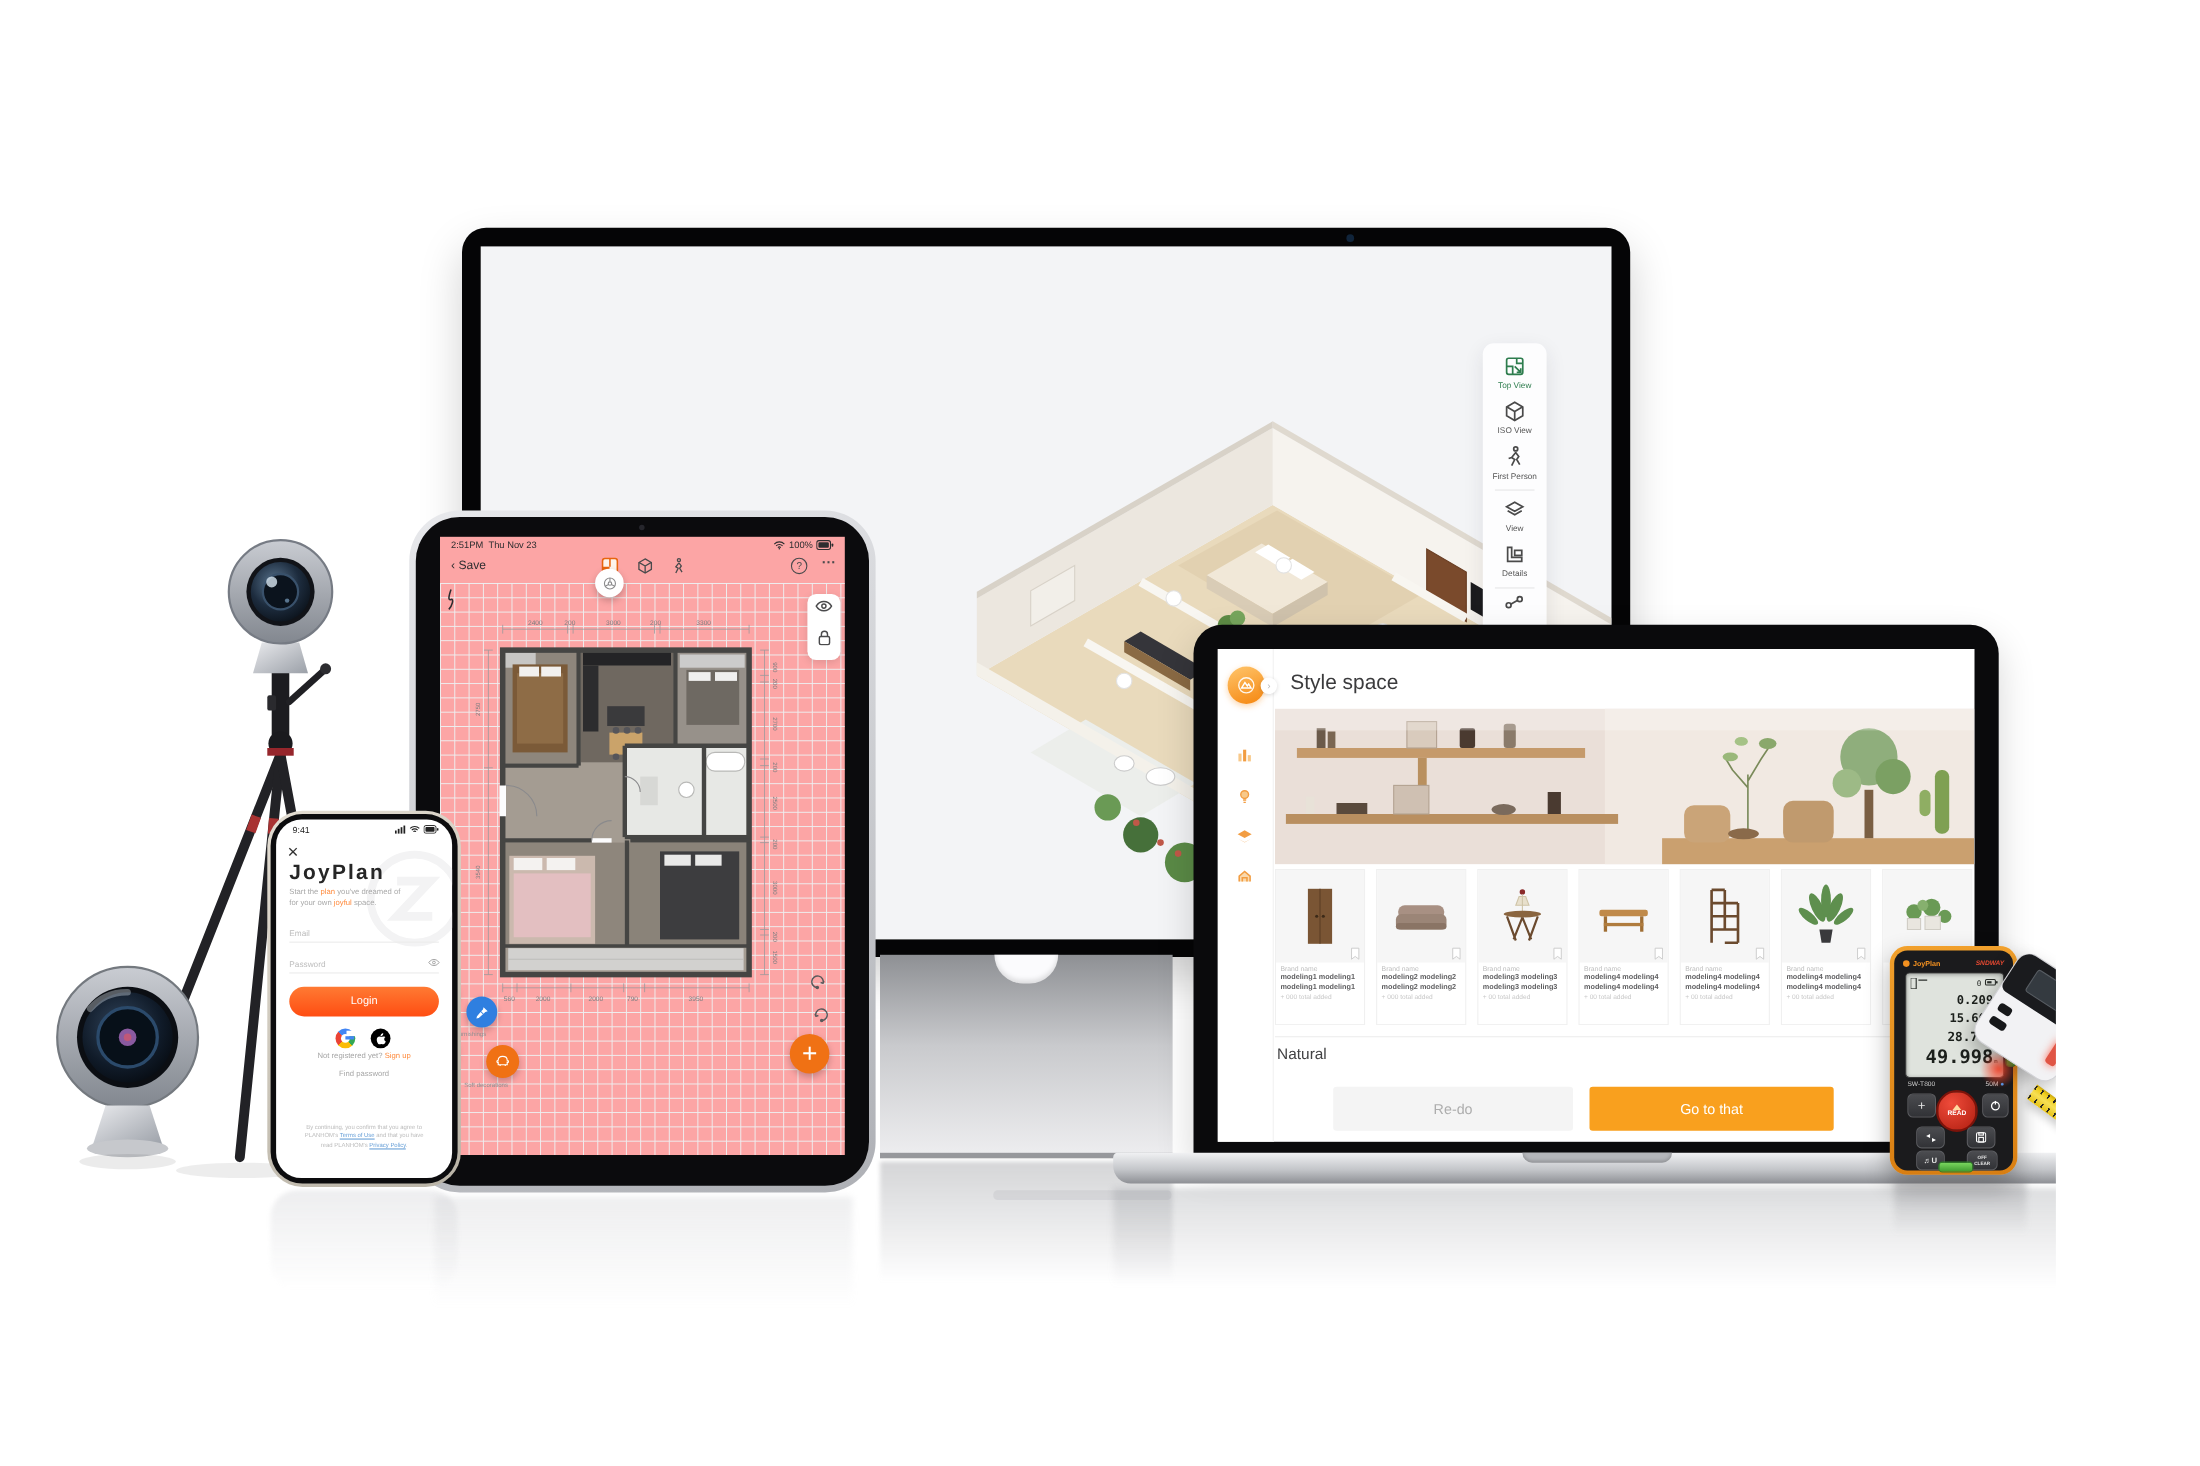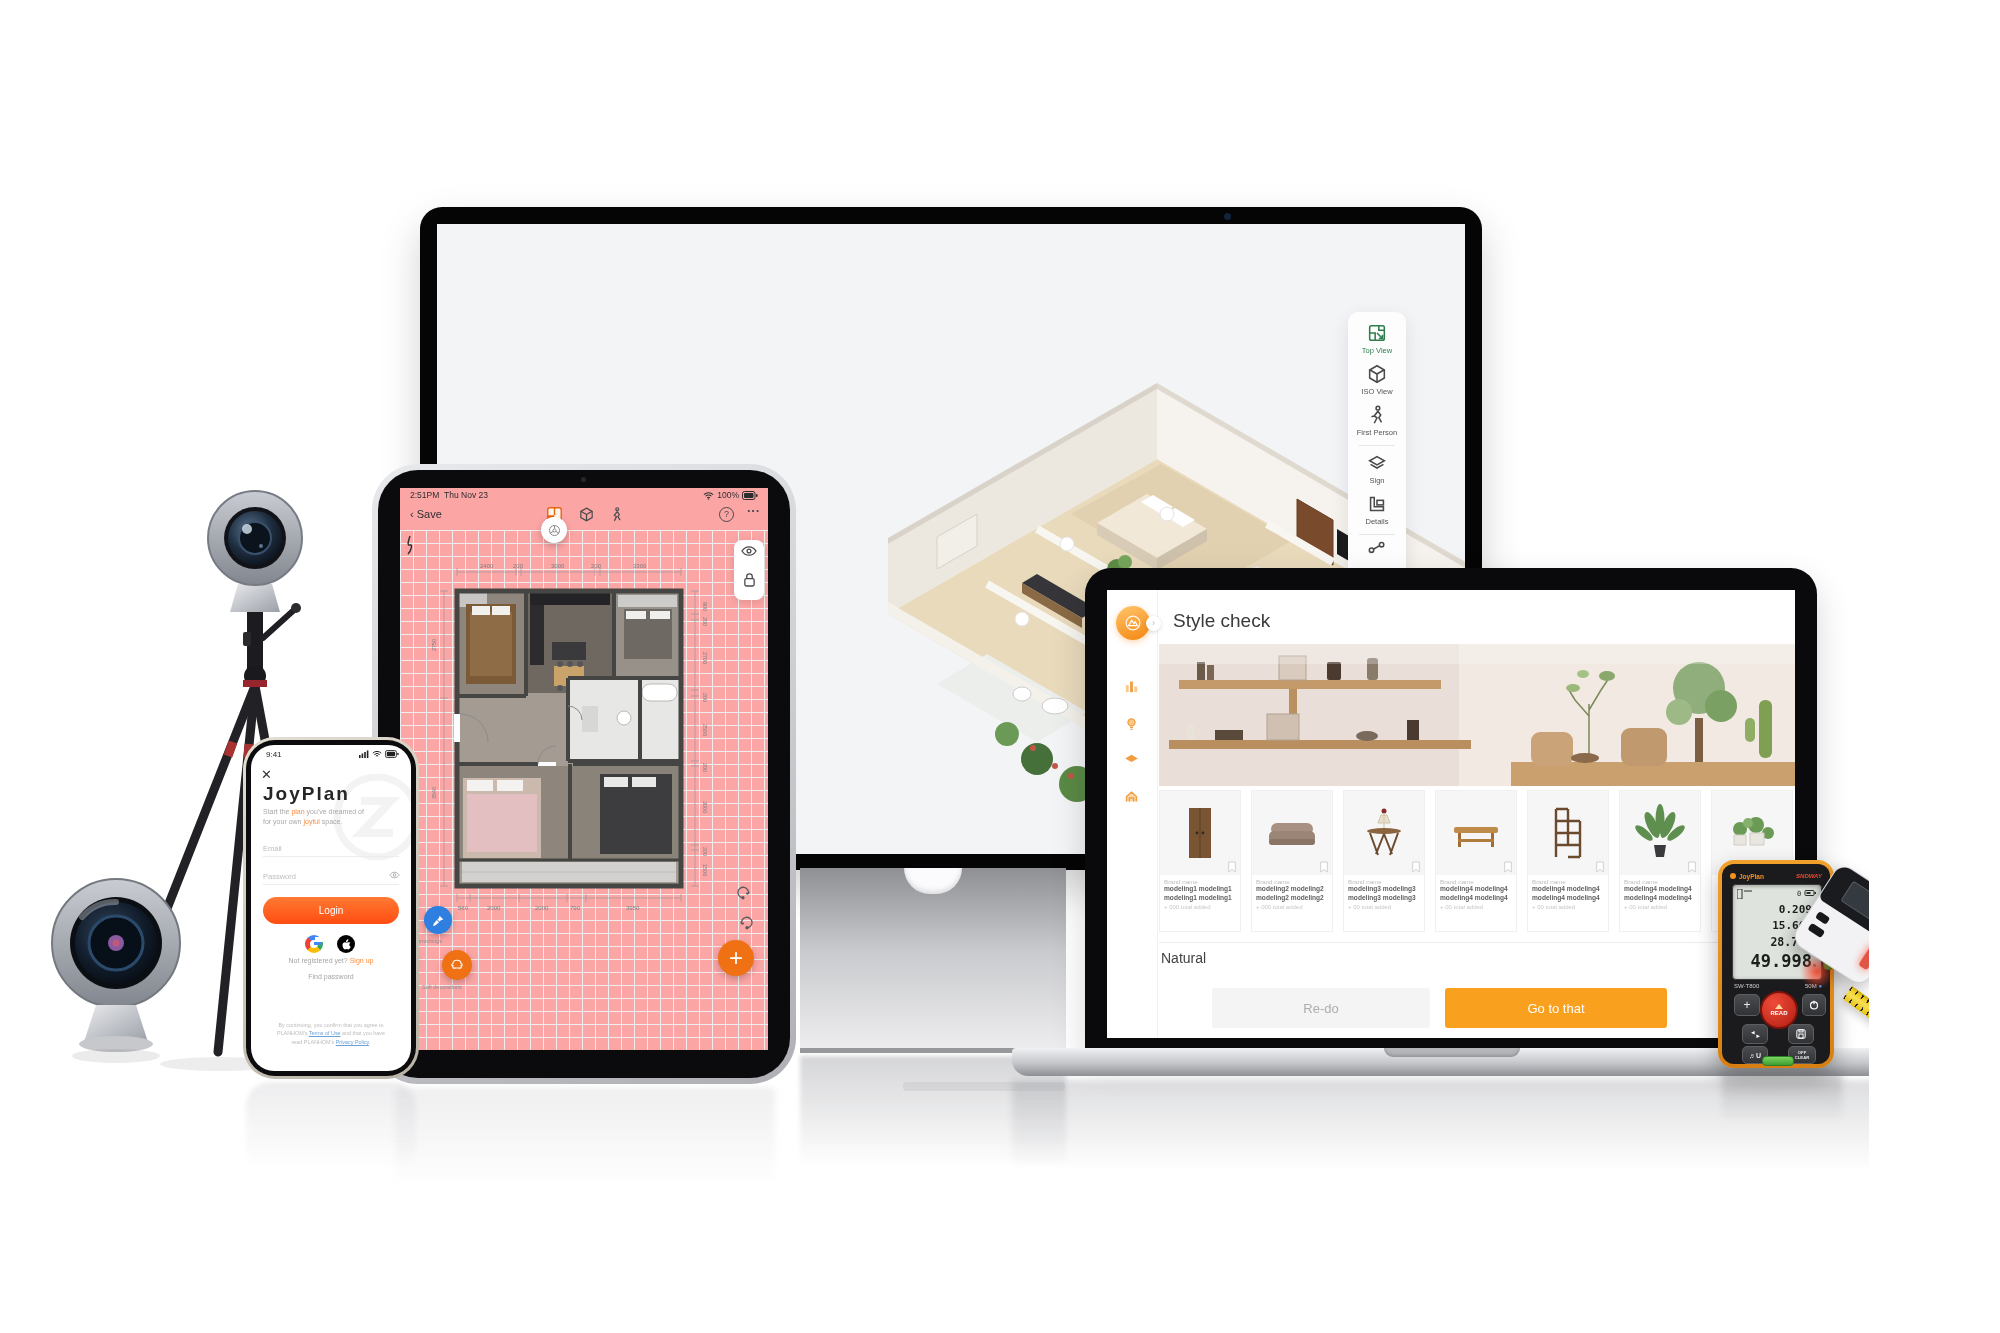--- a/index.html
+++ b/index.html
@@ -194,21 +194,21 @@
             <path d="M13 8l-4 5 3 2-3 6M13 8l3 4-2 3 3 5M9 13l-3 1"></path>
         </svg>
         <span class="vp-lab">First Person</span>
       </div>
       <div class="vp-div"></div>
       <div class="vp-item">
         <svg width="22" height="22" viewBox="0 0 24 24" fill="none" stroke="#4a4a4a" stroke-width="1.7">
           <path d="M12 5l8 4.5-8 4.5-8-4.5z"></path>
             <path d="M5 13.5l7 4 7-4"></path>
         </svg>
-        <span class="vp-lab">Sign</span>
+        <span class="vp-lab">View</span>
       </div>
       <div class="vp-item">
         <svg width="22" height="22" viewBox="0 0 24 24" fill="none" stroke="#4a4a4a" stroke-width="1.7">
           <path d="M5 19V5h4v10h10v4z"></path>
             <rect x="12" y="8" width="7" height="5"></rect>
         </svg>
         <span class="vp-lab">Details</span>
       </div>
       <div class="vp-div"></div>
       <div class="vp-item">
@@ -578,21 +578,21 @@
         </svg>
       <svg class="side-ic" style="top:162px" width="17" height="17" viewBox="0 0 24 24" fill="#f29d42">
           <path d="M12 4l9 5-9 5-9-5z"></path>
           <path d="M4 15l8 4.5L20 15l-8 4z" opacity=".6"></path>
         </svg>
       <svg class="side-ic" style="top:198px" width="17" height="17" viewBox="0 0 24 24" fill="none" stroke="#f29d42" stroke-width="2">
           <path d="M5 19v-7l7-6 7 6v7" fill="#f8c98a" stroke="none" opacity=".7"></path>
           <path d="M5 19v-7l7-6 7 6v7M9 19v-5h6v5"></path>
         </svg>
     </div>
-    <div class="lp-title">Style check</div>
+    <div class="lp-title">Style space</div>
 
     <div class="banner">
       <svg width="636" height="142" viewBox="0 0 636 142">
         <rect width="636" height="142" fill="#eadfd8"></rect>
         <rect x="300" width="336" height="142" fill="#f1e9e2"></rect>
         <rect x="20" y="36" width="262" height="9" fill="#c59a6b"></rect>
         <rect x="130" y="45" width="8" height="52" fill="#b9905f"></rect>
         <rect x="10" y="96" width="302" height="9" fill="#b98f60"></rect>
         <rect x="38" y="18" width="8" height="18" fill="#6b5a4a"></rect>
           <rect x="48" y="21" width="7" height="15" fill="#7a6652"></rect>

